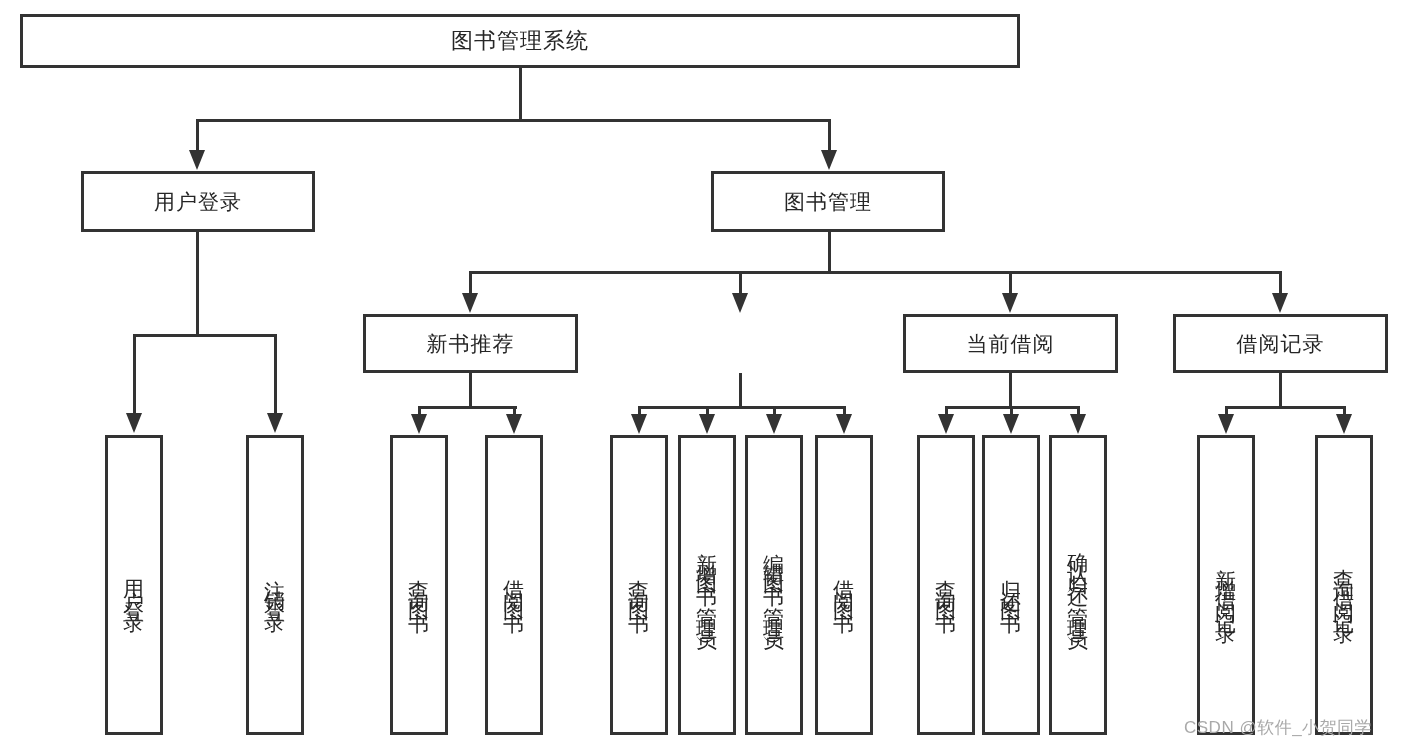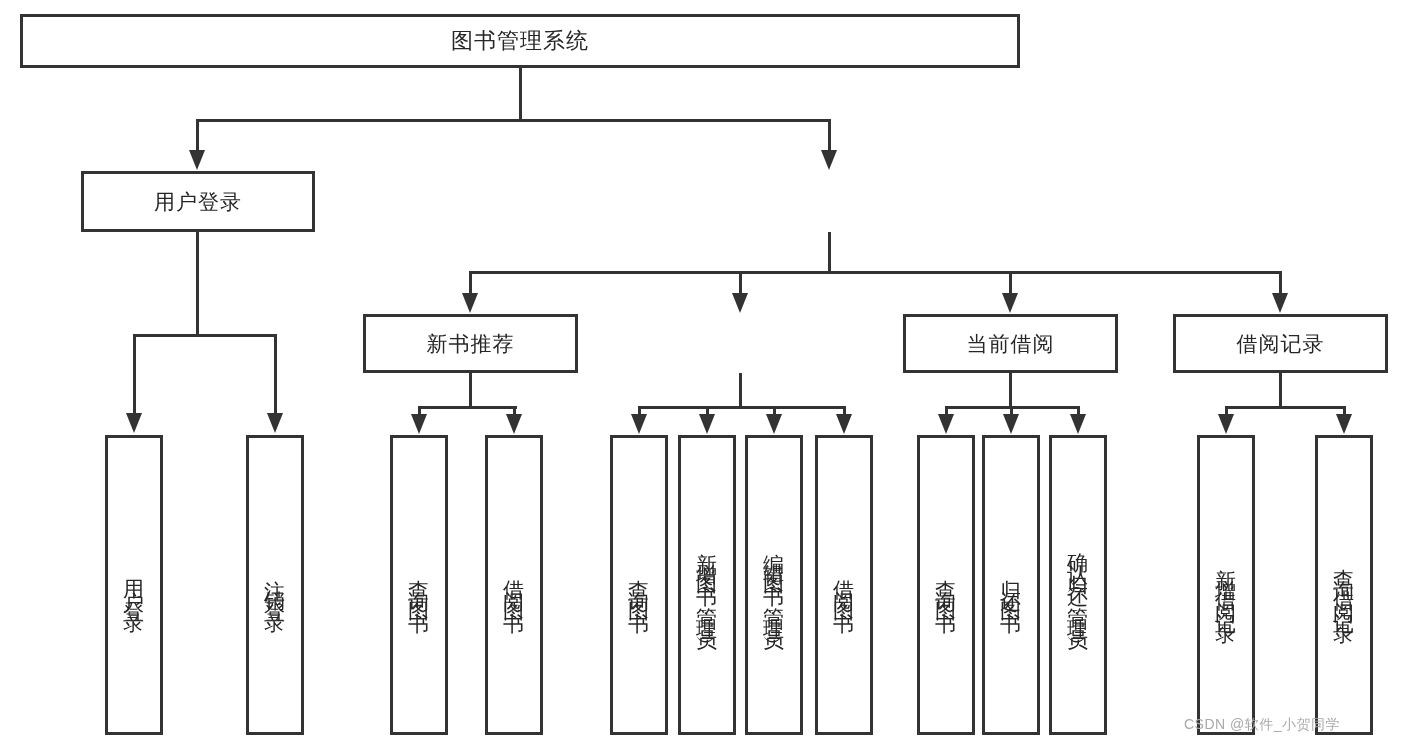--- a/index.html
+++ b/index.html
@@ -38,34 +38,35 @@
   .arrow{
     position:absolute;
     width:0;height:0;
     border-left:8px solid transparent;
     border-right:8px solid transparent;
     border-top:20px solid #333333;
   }
   .watermark{
     position:absolute;
     left:1184px;top:716px;
-    font-size:14px;
+    font-size:17px;
     color:#a9a9a9;
     white-space:nowrap;
     letter-spacing:0.5px;
   }
 </style>
 </head>
 <body>
 
 <div class="stage">
 
   <div class="node h title" style="left:20px;top:14px;width:1000px;height:54px">图书管理系统</div>
 
   <div class="node h" style="left:81px;top:171px;width:234px;height:61px">用户登录</div>
+  <div class="node h" style="left:711px;top:171px;width:234px;height:61px">图书管理</div>
 
   <div class="node h" style="left:363px;top:314px;width:215px;height:59px">新书推荐</div>
   <div class="node h" style="left:1173px;top:314px;width:215px;height:59px">借阅记录</div>
   <div class="node h" style="left:903px;top:314px;width:215px;height:59px">当前借阅</div>
 
   <div class="node v" style="left:105px;top:435px;width:58px;height:300px">用户登录</div>
   <div class="node v" style="left:246px;top:435px;width:58px;height:300px">注销登录</div>
 
   <div class="node v" style="left:390px;top:435px;width:58px;height:300px">查询图书</div>
   <div class="node v" style="left:485px;top:435px;width:58px;height:300px">借阅图书</div>

